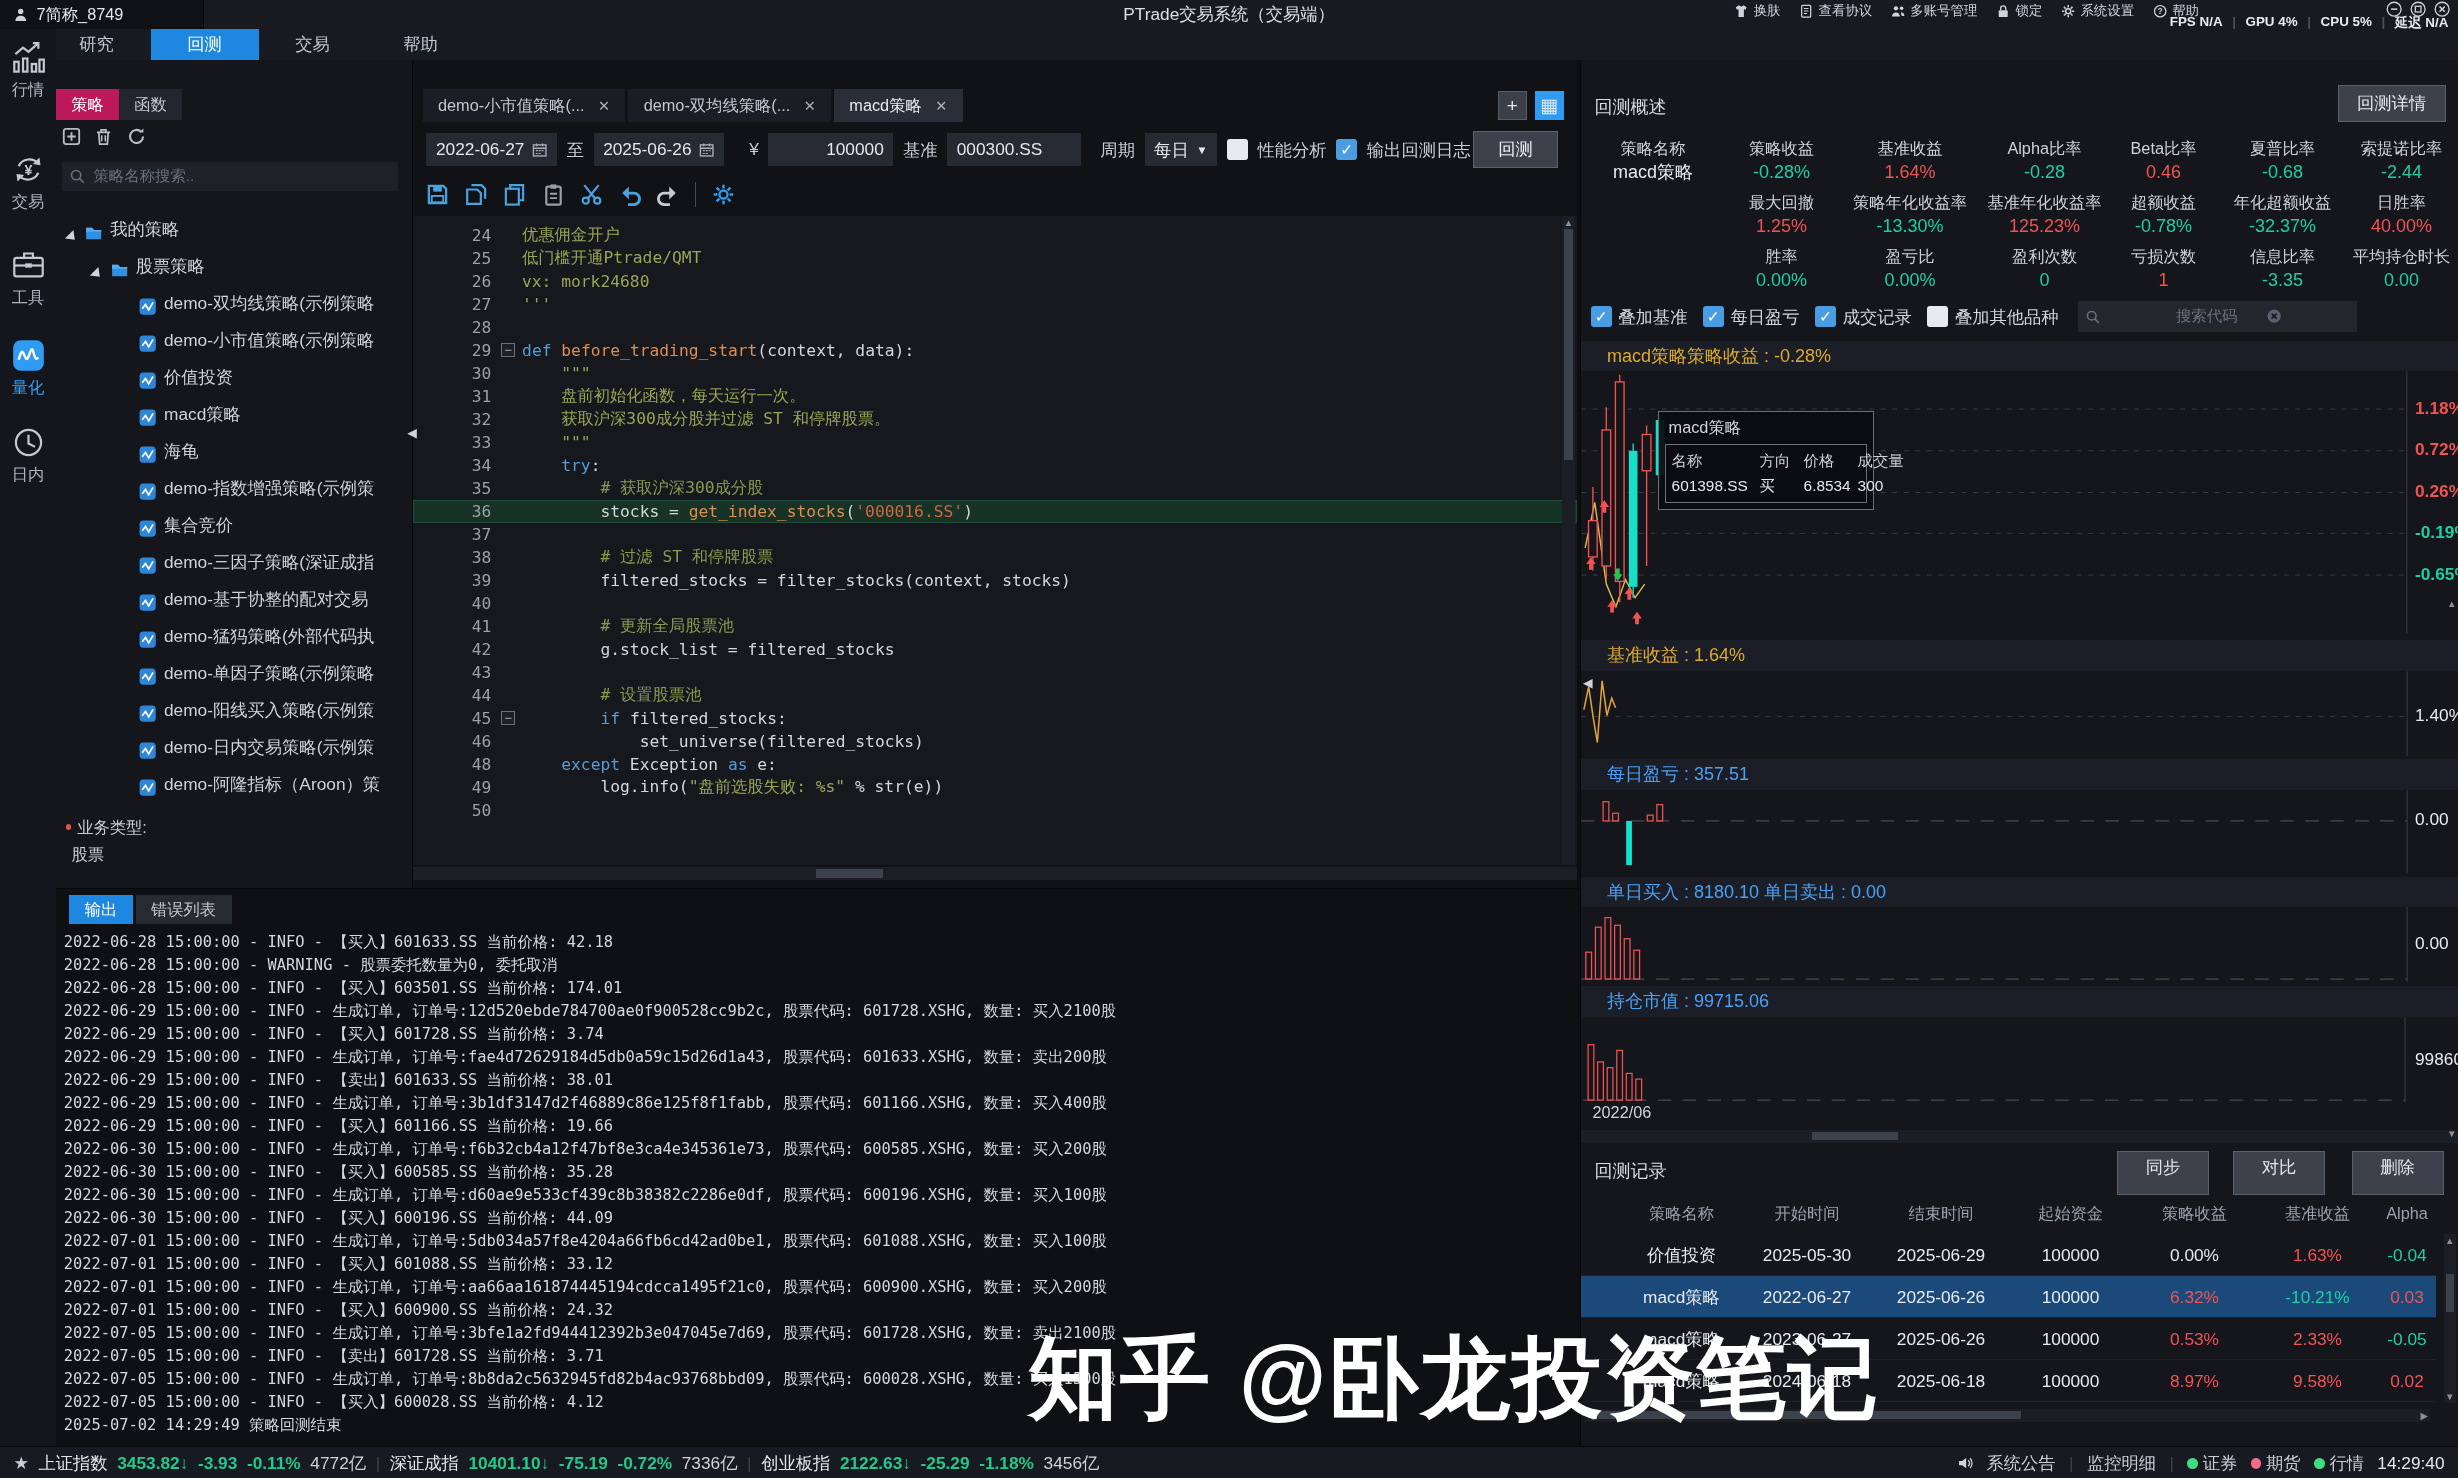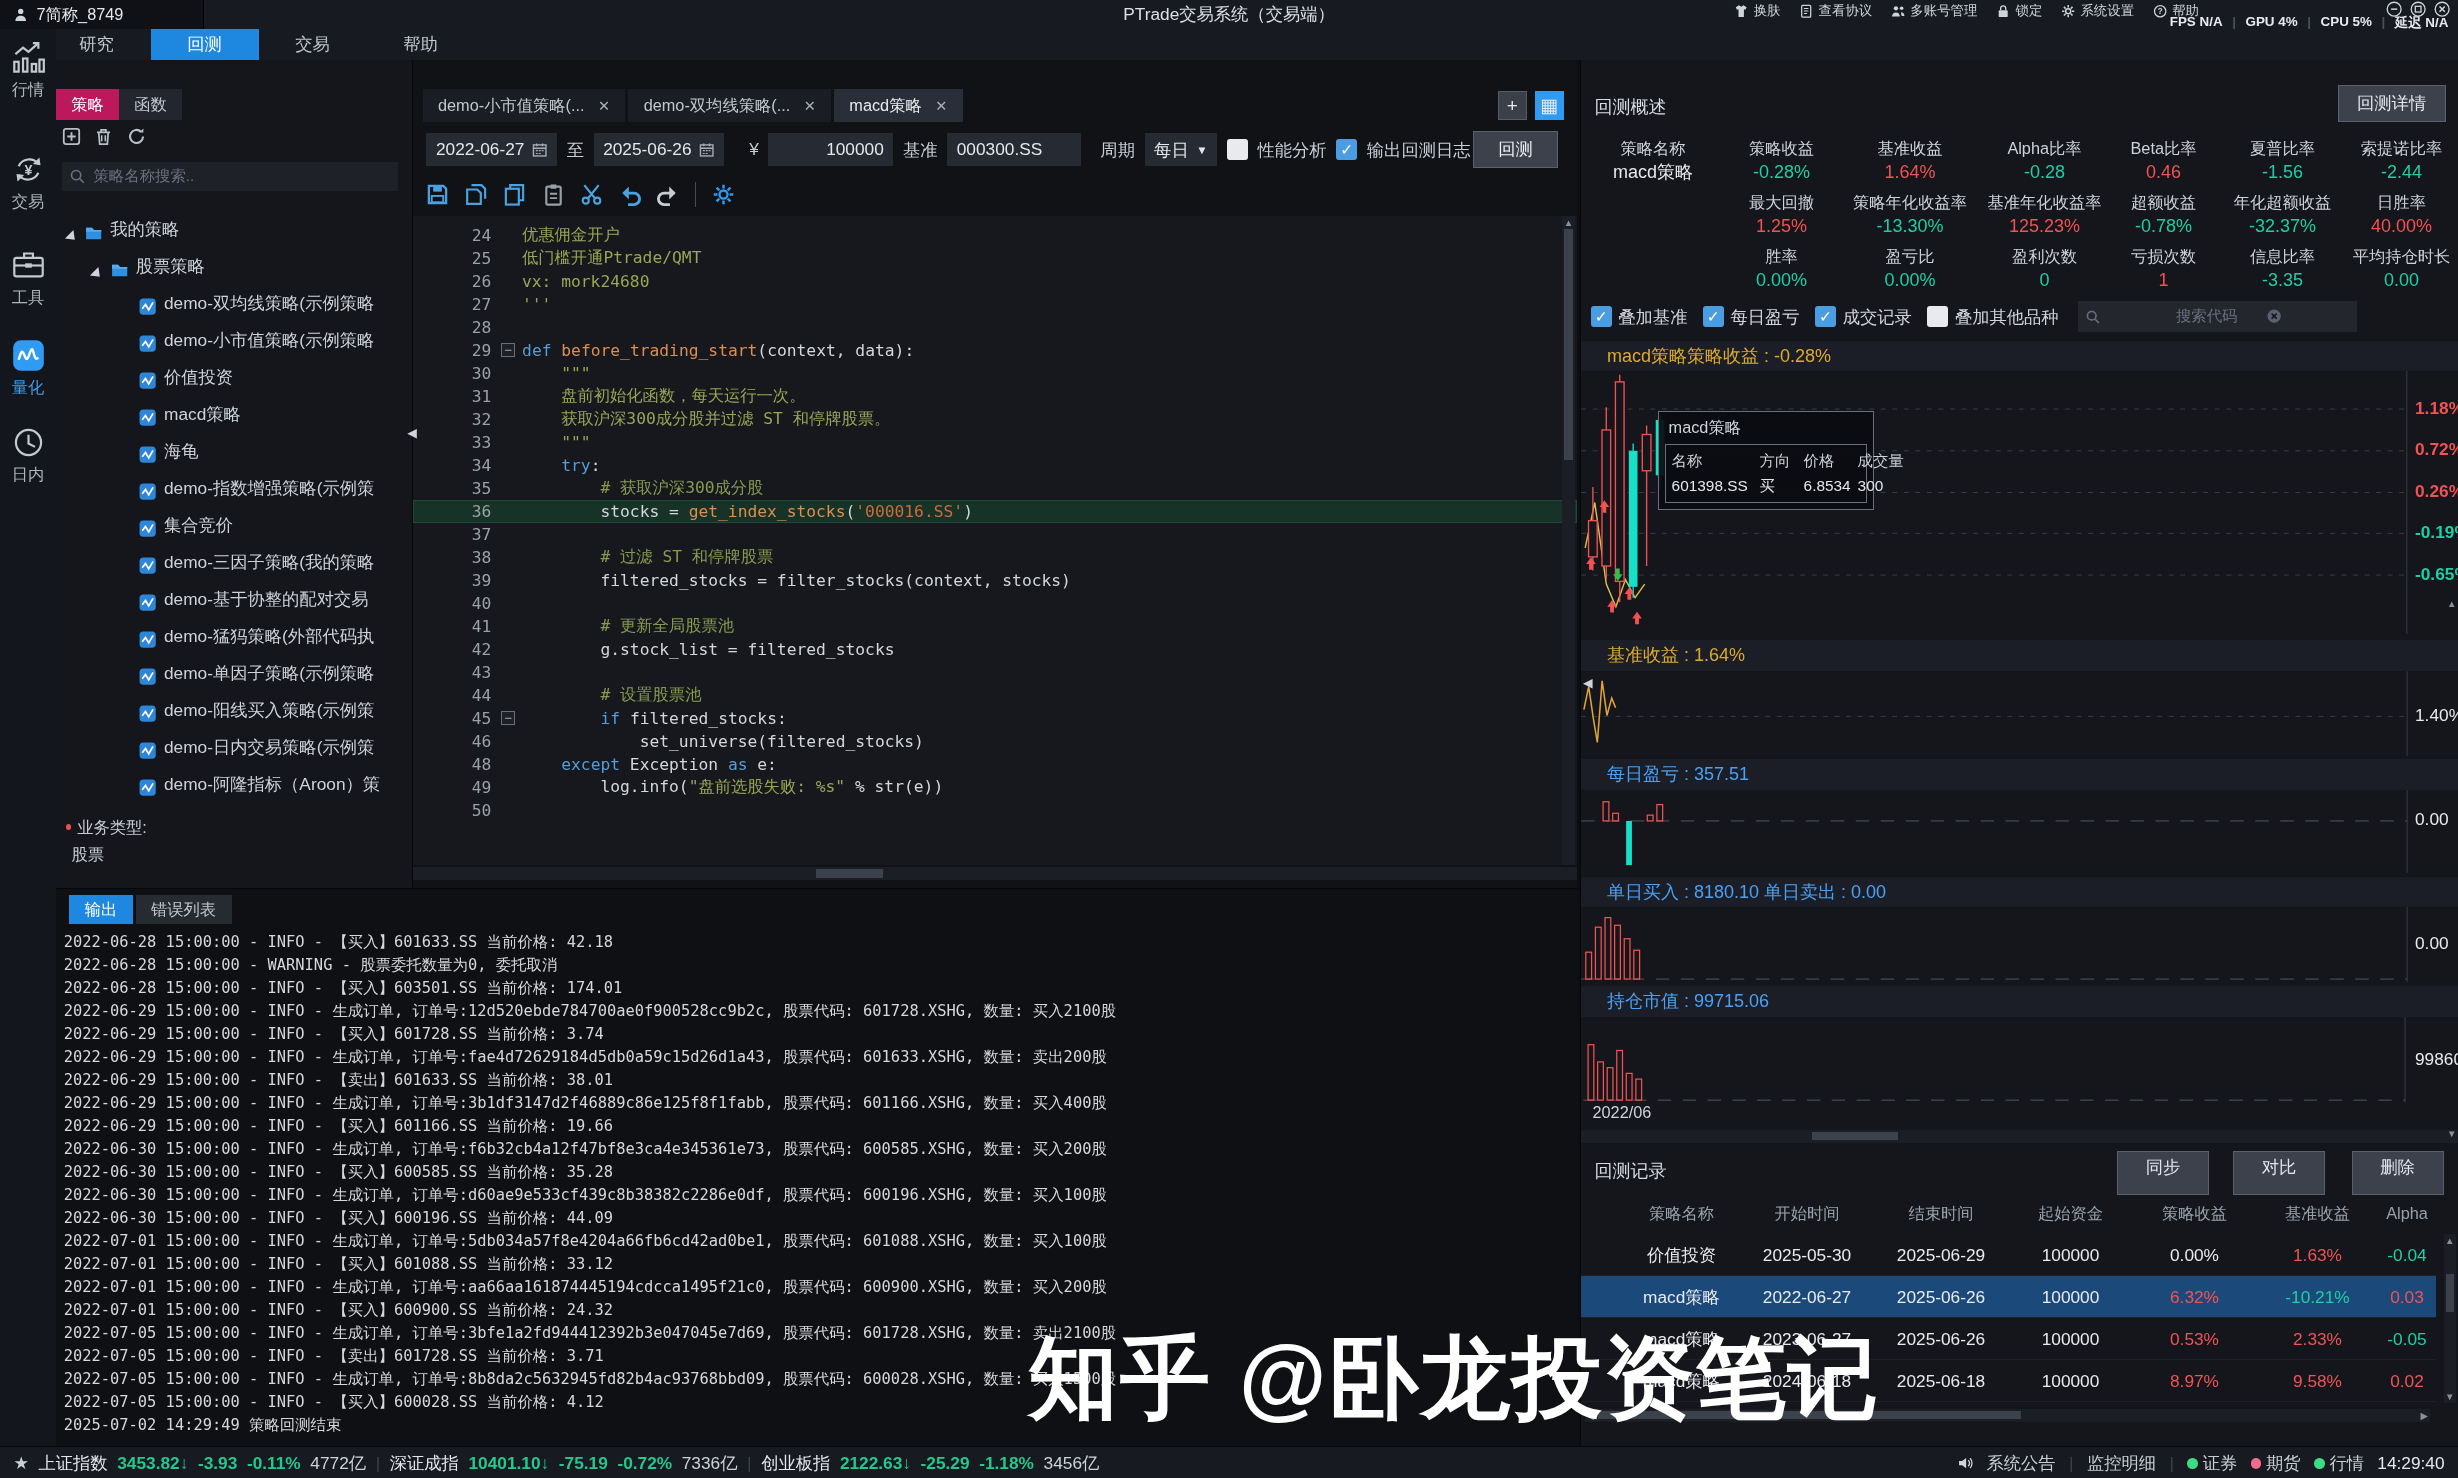--- a/index.html
+++ b/index.html
@@ -456,21 +456,21 @@
         </span>
         <span>集合竞价</span>
       </div>
       <div class="tree-row" style="padding-left: 83px;">
         <span>
           <svg width="17.3" height="17.3" viewBox="0 0 16 16">
             <rect x="0.5" y="0.5" width="15" height="15" rx="3.5" fill="#2e86d8"></rect>
             <path d="M3 10l3-4 3 5 4-7" stroke="#fff" stroke-width="1.6" fill="none"></path>
           </svg>
         </span>
-        <span>demo-三因子策略(我的策略</span>
+        <span>demo-三因子策略(深证成指</span>
       </div>
       <div class="tree-row" style="padding-left: 83px;">
         <span>
           <svg width="17.3" height="17.3" viewBox="0 0 16 16">
             <rect x="0.5" y="0.5" width="15" height="15" rx="3.5" fill="#2e86d8"></rect>
             <path d="M3 10l3-4 3 5 4-7" stroke="#fff" stroke-width="1.6" fill="none"></path>
           </svg>
         </span>
         <span>demo-基于协整的配对交易</span>
       </div>
@@ -834,21 +834,21 @@
       <div class="stat-cell">
         <div class="stat-l">Alpha比率</div>
         <div class="stat-v c-g">-0.28</div>
       </div>
       <div class="stat-cell">
         <div class="stat-l">Beta比率</div>
         <div class="stat-v c-r">0.46</div>
       </div>
       <div class="stat-cell">
         <div class="stat-l">夏普比率</div>
-        <div class="stat-v c-g">-1.56</div>
+        <div class="stat-v c-g">-0.68</div>
       </div>
       <div class="stat-cell">
         <div class="stat-l">索提诺比率</div>
         <div class="stat-v c-g">-2.44</div>
       </div>
       <div class="stat-cell"></div>
       <div class="stat-cell">
         <div class="stat-l">最大回撤</div>
         <div class="stat-v c-r">1.25%</div>
       </div>

